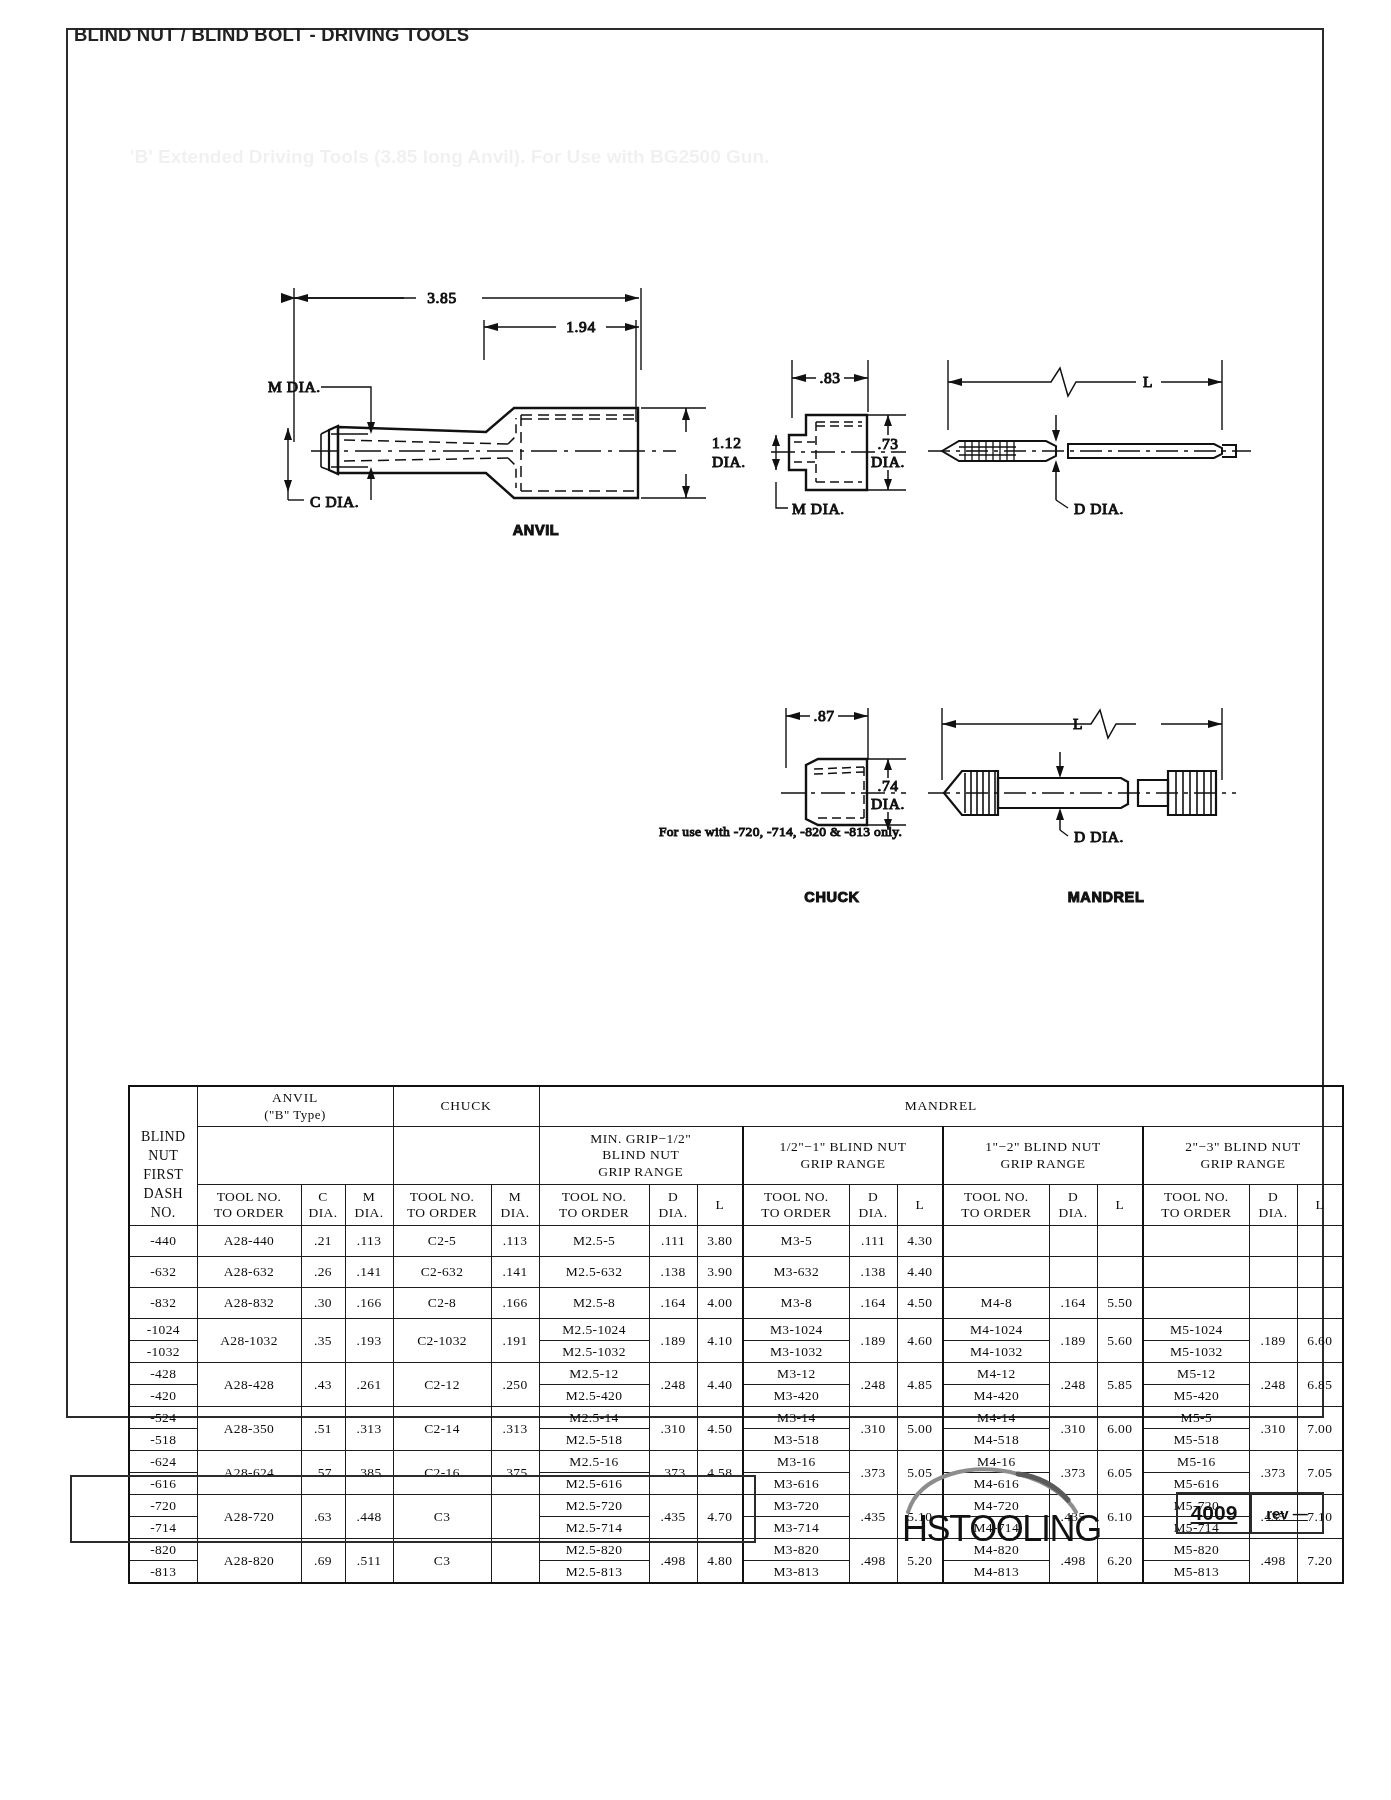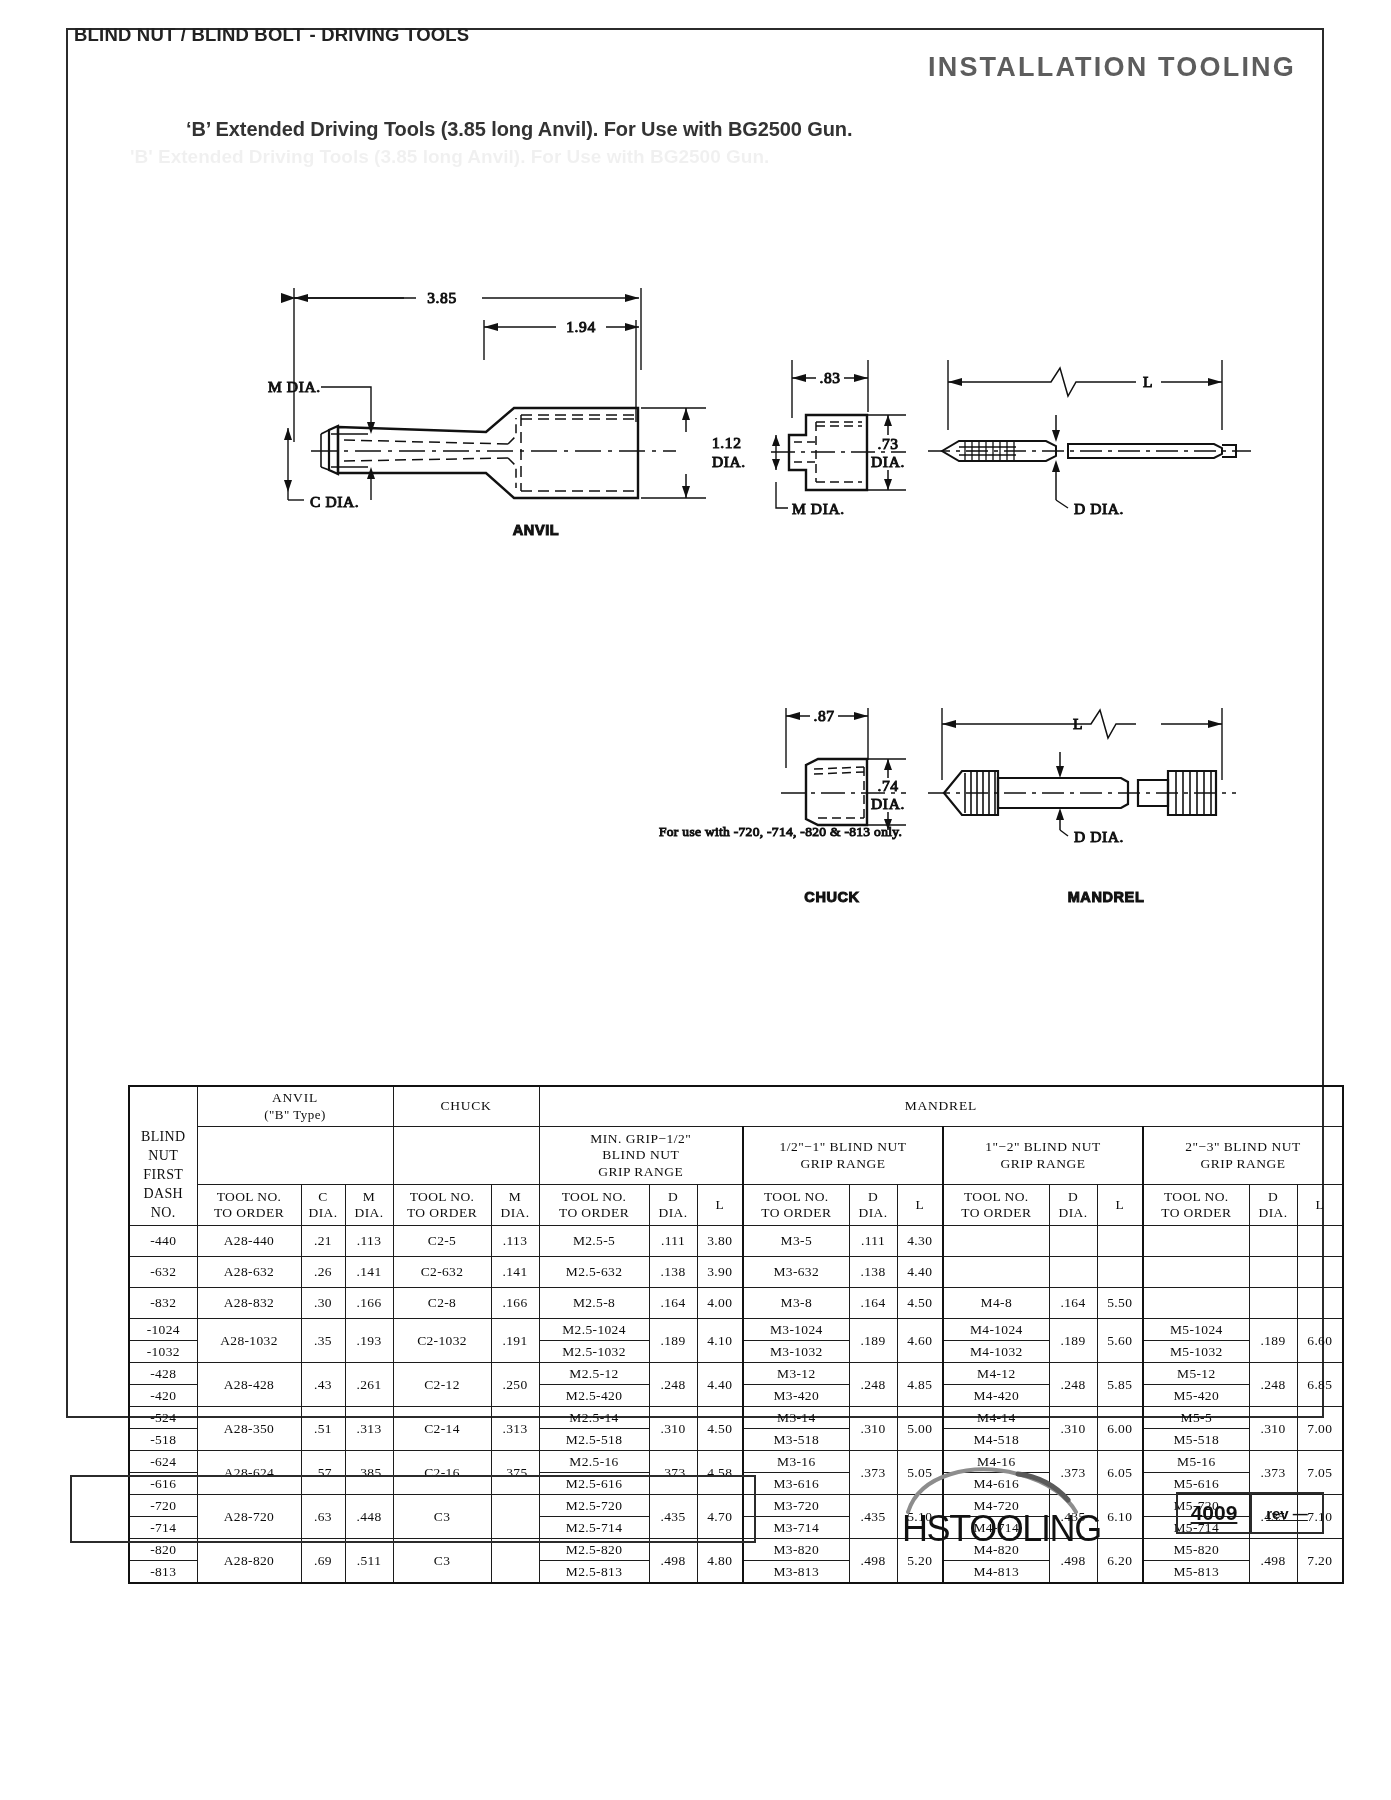--- a/index.html
+++ b/index.html
@@ -214,22 +214,20 @@
     font-weight: bold;
     font-size: 15px;
     color: #111;
   }
 </style>
 </head>
 <body>
 
 <div class="page-frame">
 
-  <div class="doc-header">INSTALLATION TOOLING</div>
-  <div class="subtitle">‘B’ Extended Driving Tools (3.85 long Anvil). For Use with BG2500 Gun.</div>
   <div class="ghost-line">'B' Extended Driving Tools (3.85 long Anvil). For Use with BG2500 Gun.</div>
 
   <div class="drawings">
     <svg width="1258" height="900" viewBox="0 0 1258 900" xmlns="http://www.w3.org/2000/svg">
       <defs>
         <marker id="ah" markerWidth="10" markerHeight="7" refX="9" refY="3.5" orient="auto">
           <polygon points="0 0, 10 3.5, 0 7" fill="#111"></polygon>
         </marker>
         <marker id="ahs" markerWidth="8" markerHeight="6" refX="7.5" refY="3" orient="auto">
           <polygon points="0 0, 8 3, 0 6" fill="#111"></polygon>

